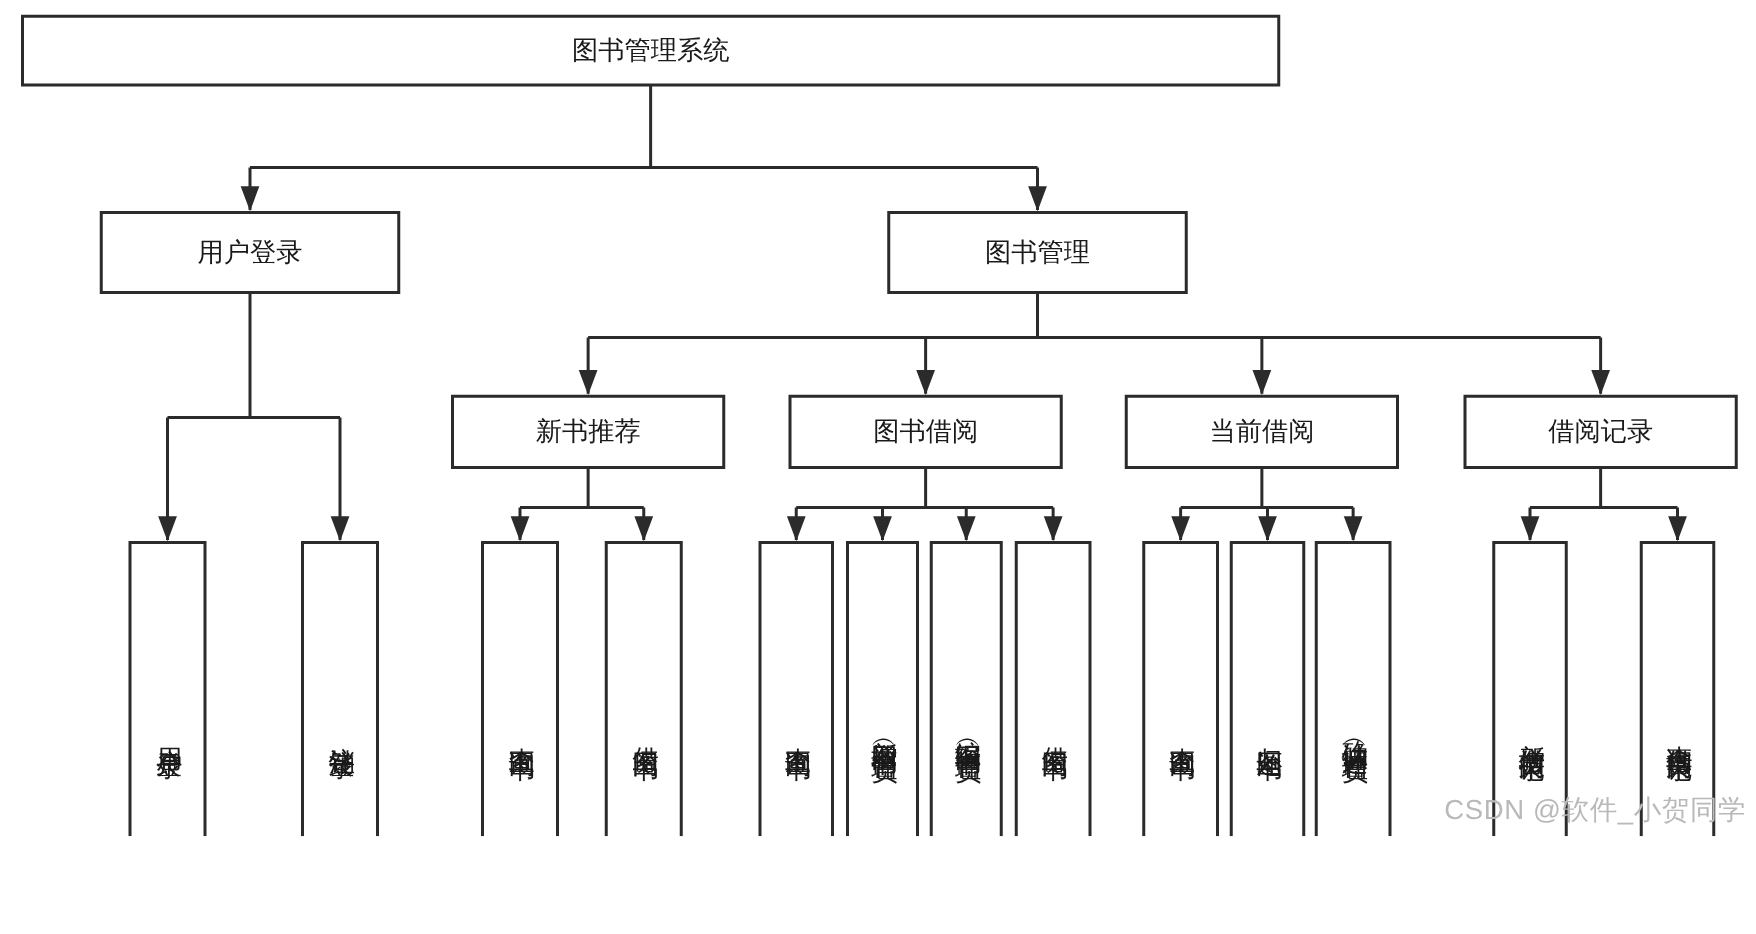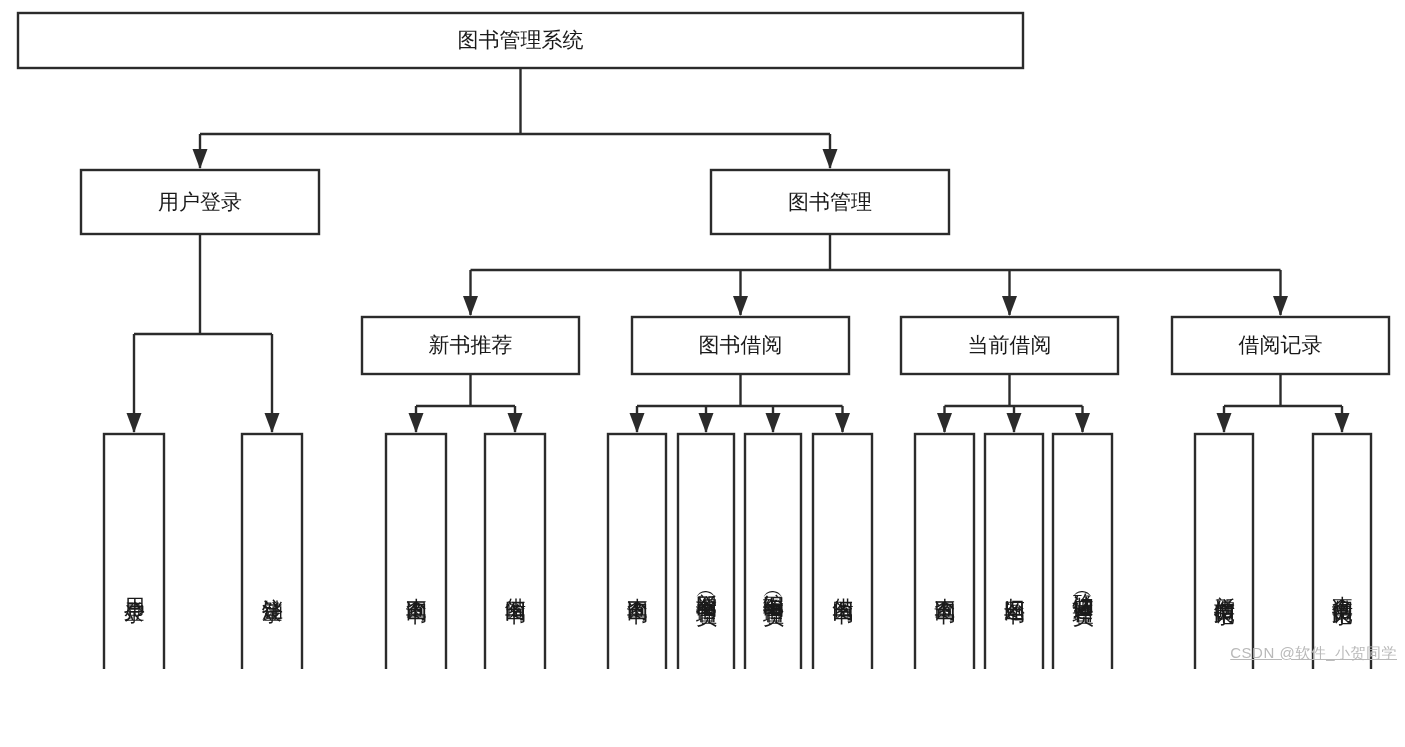--- a/index.html
+++ b/index.html
@@ -60,25 +60,24 @@
     justify-content: center;
     text-align: center;
     white-space: pre;
     pointer-events: none;
   }
   .watermark {
     position: absolute;
     right: 8px;
     bottom: 6px;
     font-family: "Liberation Sans", "DejaVu Sans", sans-serif;
-    font-size: 15px;
+    font-size: 22px;
     color: #b9b9b9;
     letter-spacing: 0.5px;
     white-space: nowrap;
-    text-decoration: underline;
   }
 </style>
 </head>
 <body>
 
 <div id="canvas">
 
   <svg class="diagram" viewBox="0 0 1405 747">
     <g id="edges">
         <line x1="520.5" y1="68" x2="520.5" y2="134" class="edge-line"></line>

